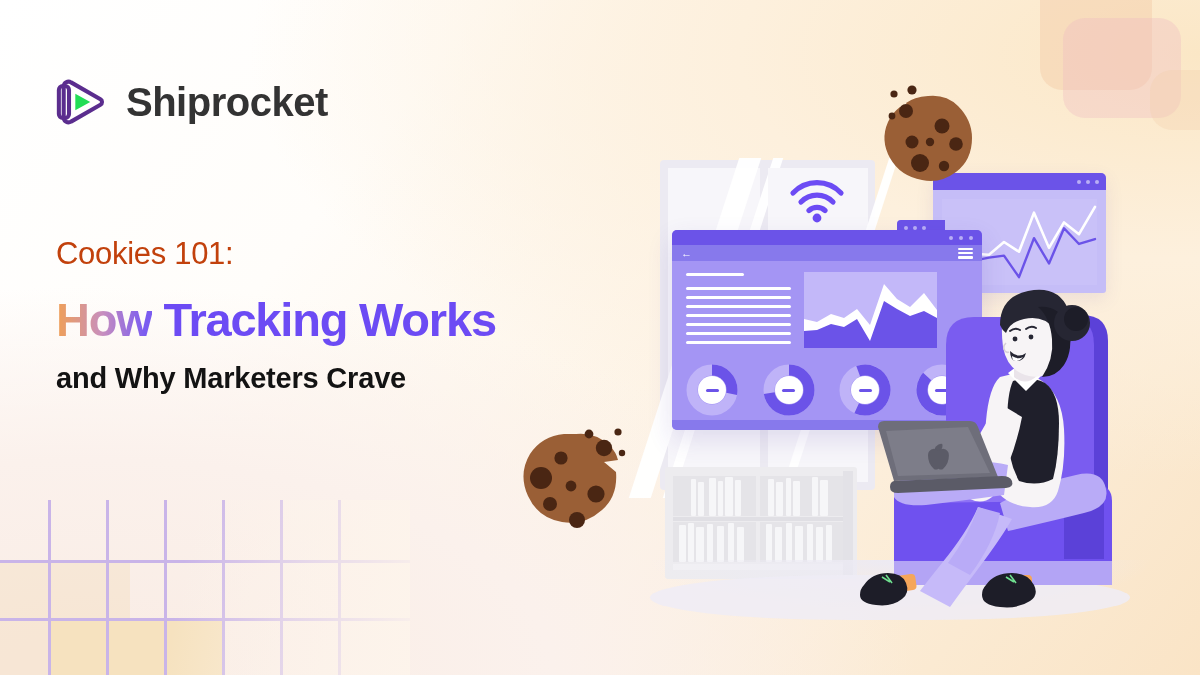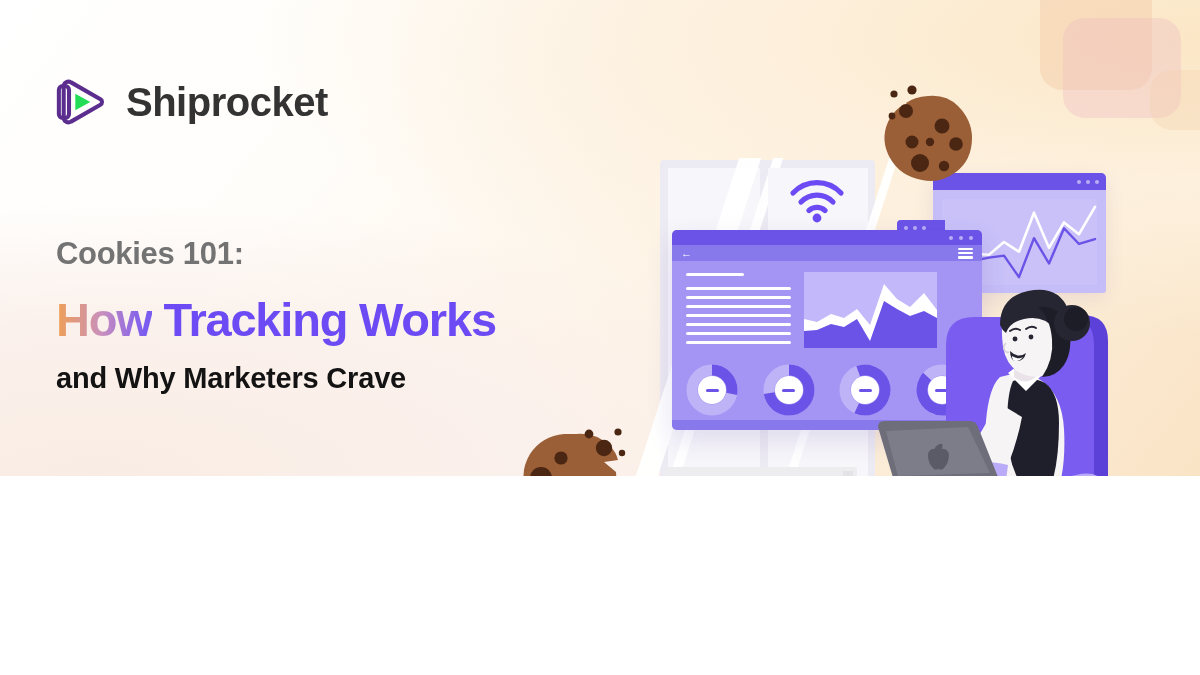--- a/index.html
+++ b/index.html
@@ -1,21 +1,21 @@
 <!DOCTYPE html>
 <html><head>
 <meta charset="utf-8">
 <style>
   html,body{margin:0;padding:0;}
   body{
     width:1200px;height:675px;overflow:hidden;
     font-family:"Liberation Sans", sans-serif;
     background:#ffffff;
   }
-  .stage{position:relative;width:1200px;height:476px;overflow:hidden;}
+  .stage{position:relative;width:1200px;height:675px;overflow:hidden;}
 
   
   .bg-base{position:absolute;inset:0;
     background:
       radial-gradient(120% 95% at 100% 8%, #fbe7c6 0%, #fdf0dd 32%, rgba(253,244,235,0) 66%),
       radial-gradient(95% 80% at 8% 100%, #f9ece4 0%, #fbf1ec 40%, rgba(255,255,255,0) 72%),
       linear-gradient(128deg, #ffffff 0%, #fffdfa 28%, #fdf2e3 60%, #fbead2 84%, #fae4c6 100%);
   }
   
   .soft-rect{position:absolute;border-radius:22px;}
@@ -31,21 +31,21 @@
   .gline.h{height:3px;left:0;width:420px;}
   .gline.v{width:3px;top:0;height:190px;}
   .grid-fade{position:absolute;inset:0;
     background:linear-gradient(100deg, rgba(255,255,255,0) 45%, rgba(253,244,235,.55) 72%, rgba(253,244,235,.95) 100%);}
 
   
   .logo{position:absolute;left:55px;top:73px;display:flex;align-items:center;gap:13px;}
   .logo-mark{width:58px;height:58px;position:relative;}
   .brand{font-size:40px;font-weight:700;color:#333333;letter-spacing:-.5px;}
 
-  .kicker{position:absolute;left:56px;top:236px;font-size:31px;font-weight:700;color:#737373;letter-spacing:-.3px;}
+  .kicker{position:absolute;left:56px;top:236px;font-size:31px;font-weight:400;color:#c2410c;letter-spacing:-.3px;}
   .headline{position:absolute;left:56px;top:292px;font-size:47px;font-weight:700;letter-spacing:-1.2px;white-space:nowrap;}
   .grad-how{background:linear-gradient(90deg,#f0a055 0%,#c88fbe 48%,#7b5cf0 92%);
     -webkit-background-clip:text;background-clip:text;color:transparent;-webkit-text-fill-color:transparent;}
   .purple{color:#6c4bf4;}
   .subline{position:absolute;left:56px;top:358px;font-size:29px;font-weight:600;color:#131313;line-height:1.42;letter-spacing:-.2px;}
 
   
   .illus{position:absolute;left:500px;top:40px;width:700px;height:600px;}
 
   .window-frame{position:absolute;left:160px;top:120px;width:215px;height:330px;

